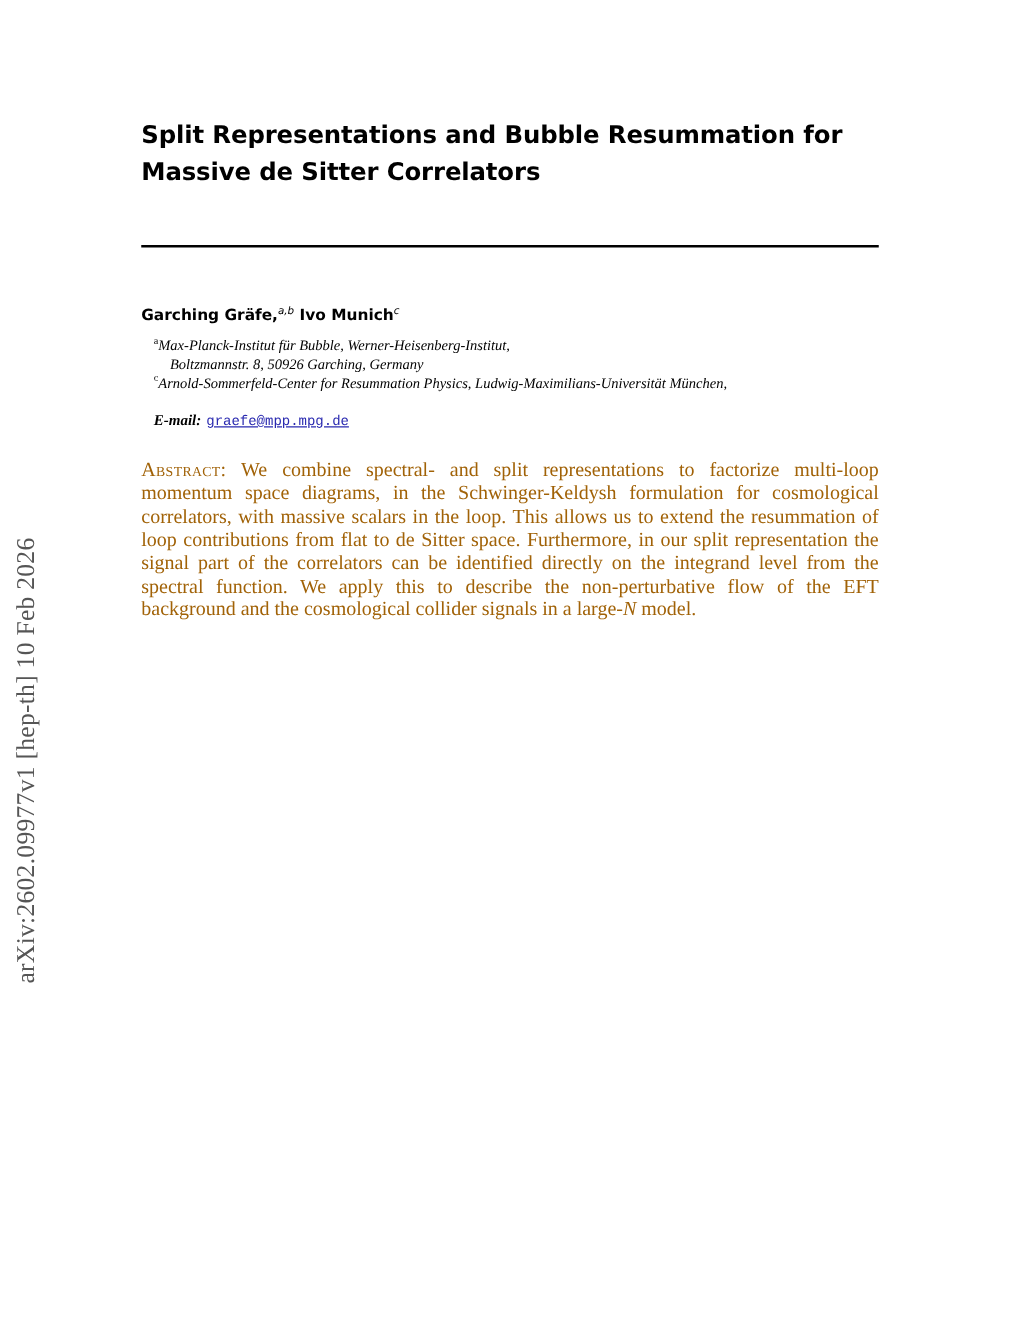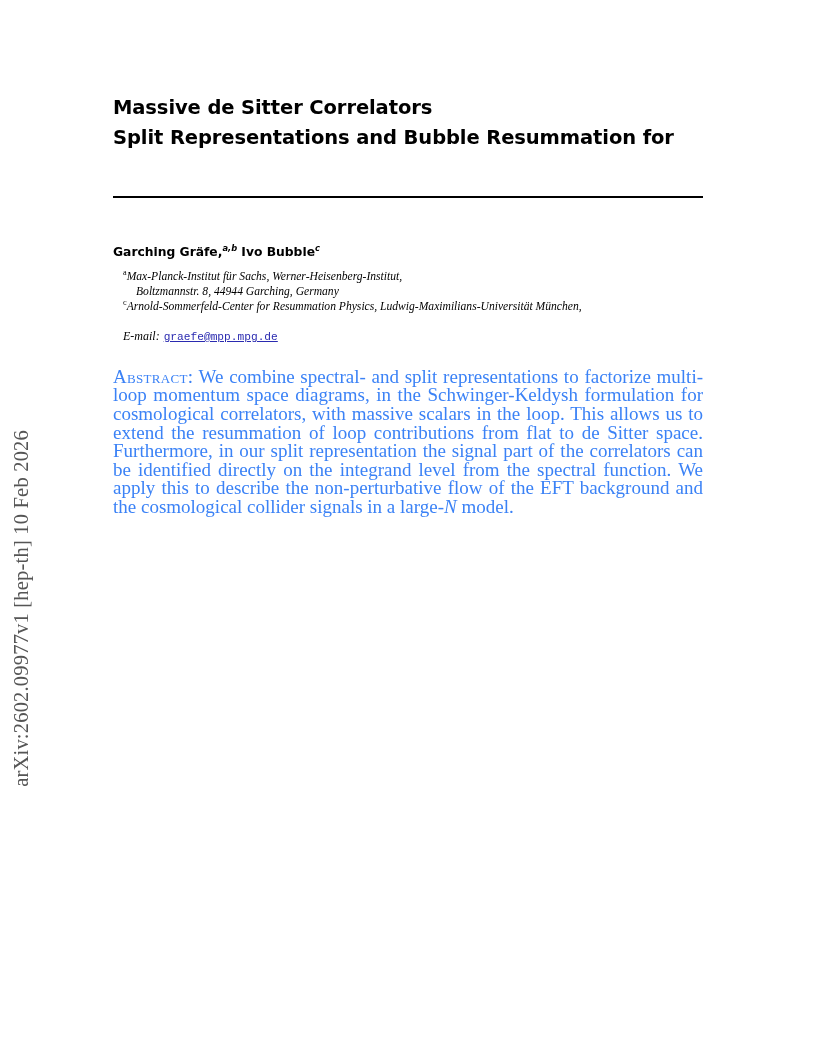--- a/index.html
+++ b/index.html
@@ -56,21 +56,21 @@
   .authors {
     margin-top: 47px;
     font-family: "DejaVu Sans", sans-serif;
     font-weight: bold;
     font-size: 12.3px;
     color: #000;
   }
   .authors sup {
     font-family: "DejaVu Sans", sans-serif;
     font-style: italic;
-    font-weight: bold;
+    font-weight: normal;
     font-size: 8.3px;
     vertical-align: super;
     line-height: 0;
   }
 
   .affiliations {
     margin-top: 11px;
     font-family: "Liberation Serif", serif;
     font-style: italic;
     font-size: 11.6px;
@@ -96,68 +96,69 @@
   }
 
   .email-line {
     margin-top: 14px;
     padding-left: 10px;
     font-family: "Liberation Serif", serif;
     font-size: 12px;
   }
   .email-label {
     font-style: italic;
+    font-weight: bold;
   }
   .email-addr {
     font-family: "Liberation Mono", monospace;
     font-size: 11.2px;
     color: #2a2ab0;
     margin-left: 4px;
   }
 
   .abstract {
     margin-top: 24px;
     font-family: "Liberation Serif", serif;
-    font-size: 19px;
+    font-size: 16px;
     line-height: 18.6px;
     text-align: justify;
-    color: #3b82f6;
+    color: #a16207;
     width: 590px;
   }
   .abstract .sc {
     font-variant: small-caps;
     letter-spacing: 0.3px;
   }
   .abstract i {
     font-style: italic;
   }
 </style>
 </head>
 <body>
 
 <div class="arxiv-stamp">arXiv:2602.09977v1  [hep-th]  10 Feb 2026</div>
 
 <div class="page">
 
   <div class="title">
+    <div>Split Representations and Bubble Resummation for</div>
     <div>Massive de Sitter Correlators</div>
-    <div>Split Representations and Bubble Resummation for</div>
   </div>
 
   <div class="rule"></div>
 
   <div class="authors">
     <span>Garching Gräfe,</span><sup>a,b</sup>
-    <span>Ivo Bubble</span><sup>c</sup>
+    <span>Ivo Munich</span><sup>c</sup>
   </div>
 
   <div class="affiliations">
     <div class="aff">
-      <sup>a</sup><span>Max-Planck-Institut für Sachs, Werner-Heisenberg-Institut,</span>
-      <span class="line2">Boltzmannstr. 8, 44944 Garching, Germany</span>
+      <sup>a</sup><span>Max-Planck-Institut für Bubble, Werner-Heisenberg-Institut,</span>
+      <span class="line2">Boltzmannstr. 8, 50926 Garching, Germany</span>
     </div>
     <div class="aff">
       <sup>c</sup><span>Arnold-Sommerfeld-Center for Resummation Physics, Ludwig-Maximilians-Universität München,</span>
     </div>
   </div>
 
   <div class="email-line">
     <span class="email-label">E-mail:</span><a class="email-addr" href="#">graefe@mpp.mpg.de</a>
   </div>
 

